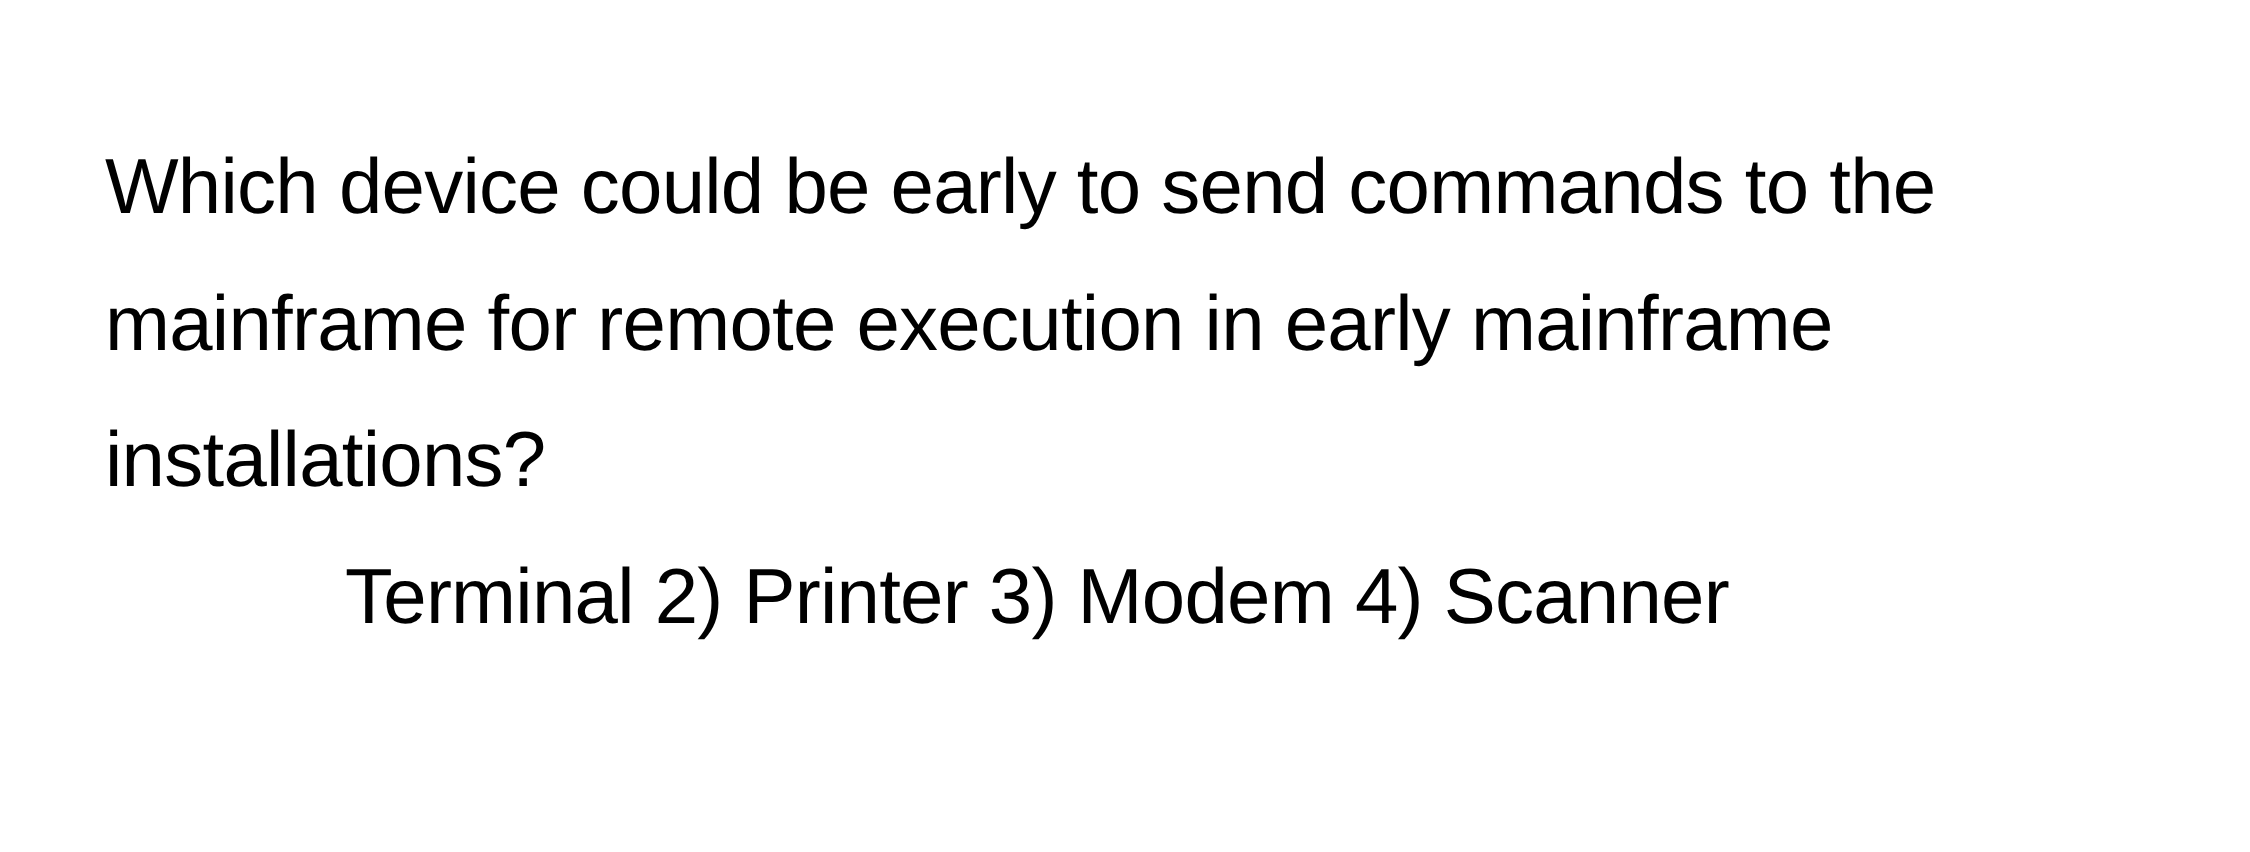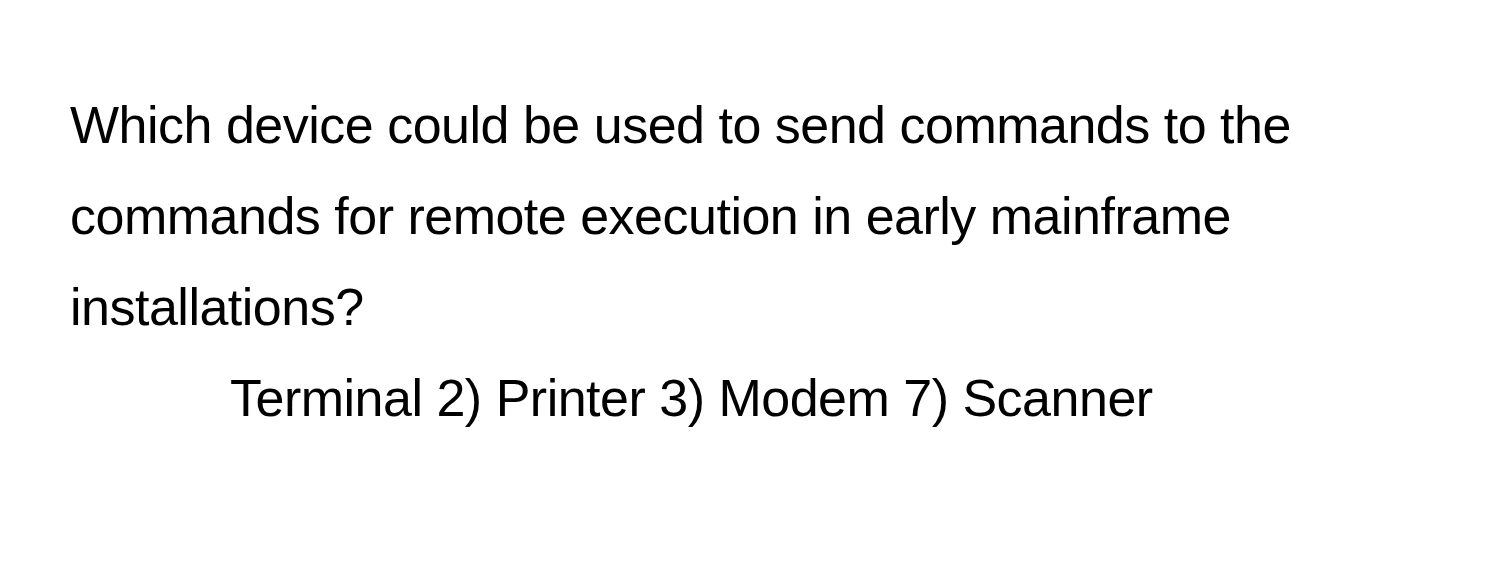--- a/index.html
+++ b/index.html
@@ -26,14 +26,14 @@
       line-height: 1.75;
       font-weight: 400;
       letter-spacing: -0.5px;
       padding-left: 160px;
       margin-top: 0;
     }
   </style>
 </head>
 <body>
 
-<div class="question-text">Which device could be used to send commands to the commands for remote execution in early mainframe installations?</div>
-<div class="options-text">Terminal 2) Printer 3) Modem 7) Scanner</div>
+<div class="question-text">Which device could be early to send commands to the mainframe for remote execution in early mainframe installations?</div>
+<div class="options-text">Terminal 2) Printer 3) Modem 4) Scanner</div>
 
 </body></html>

